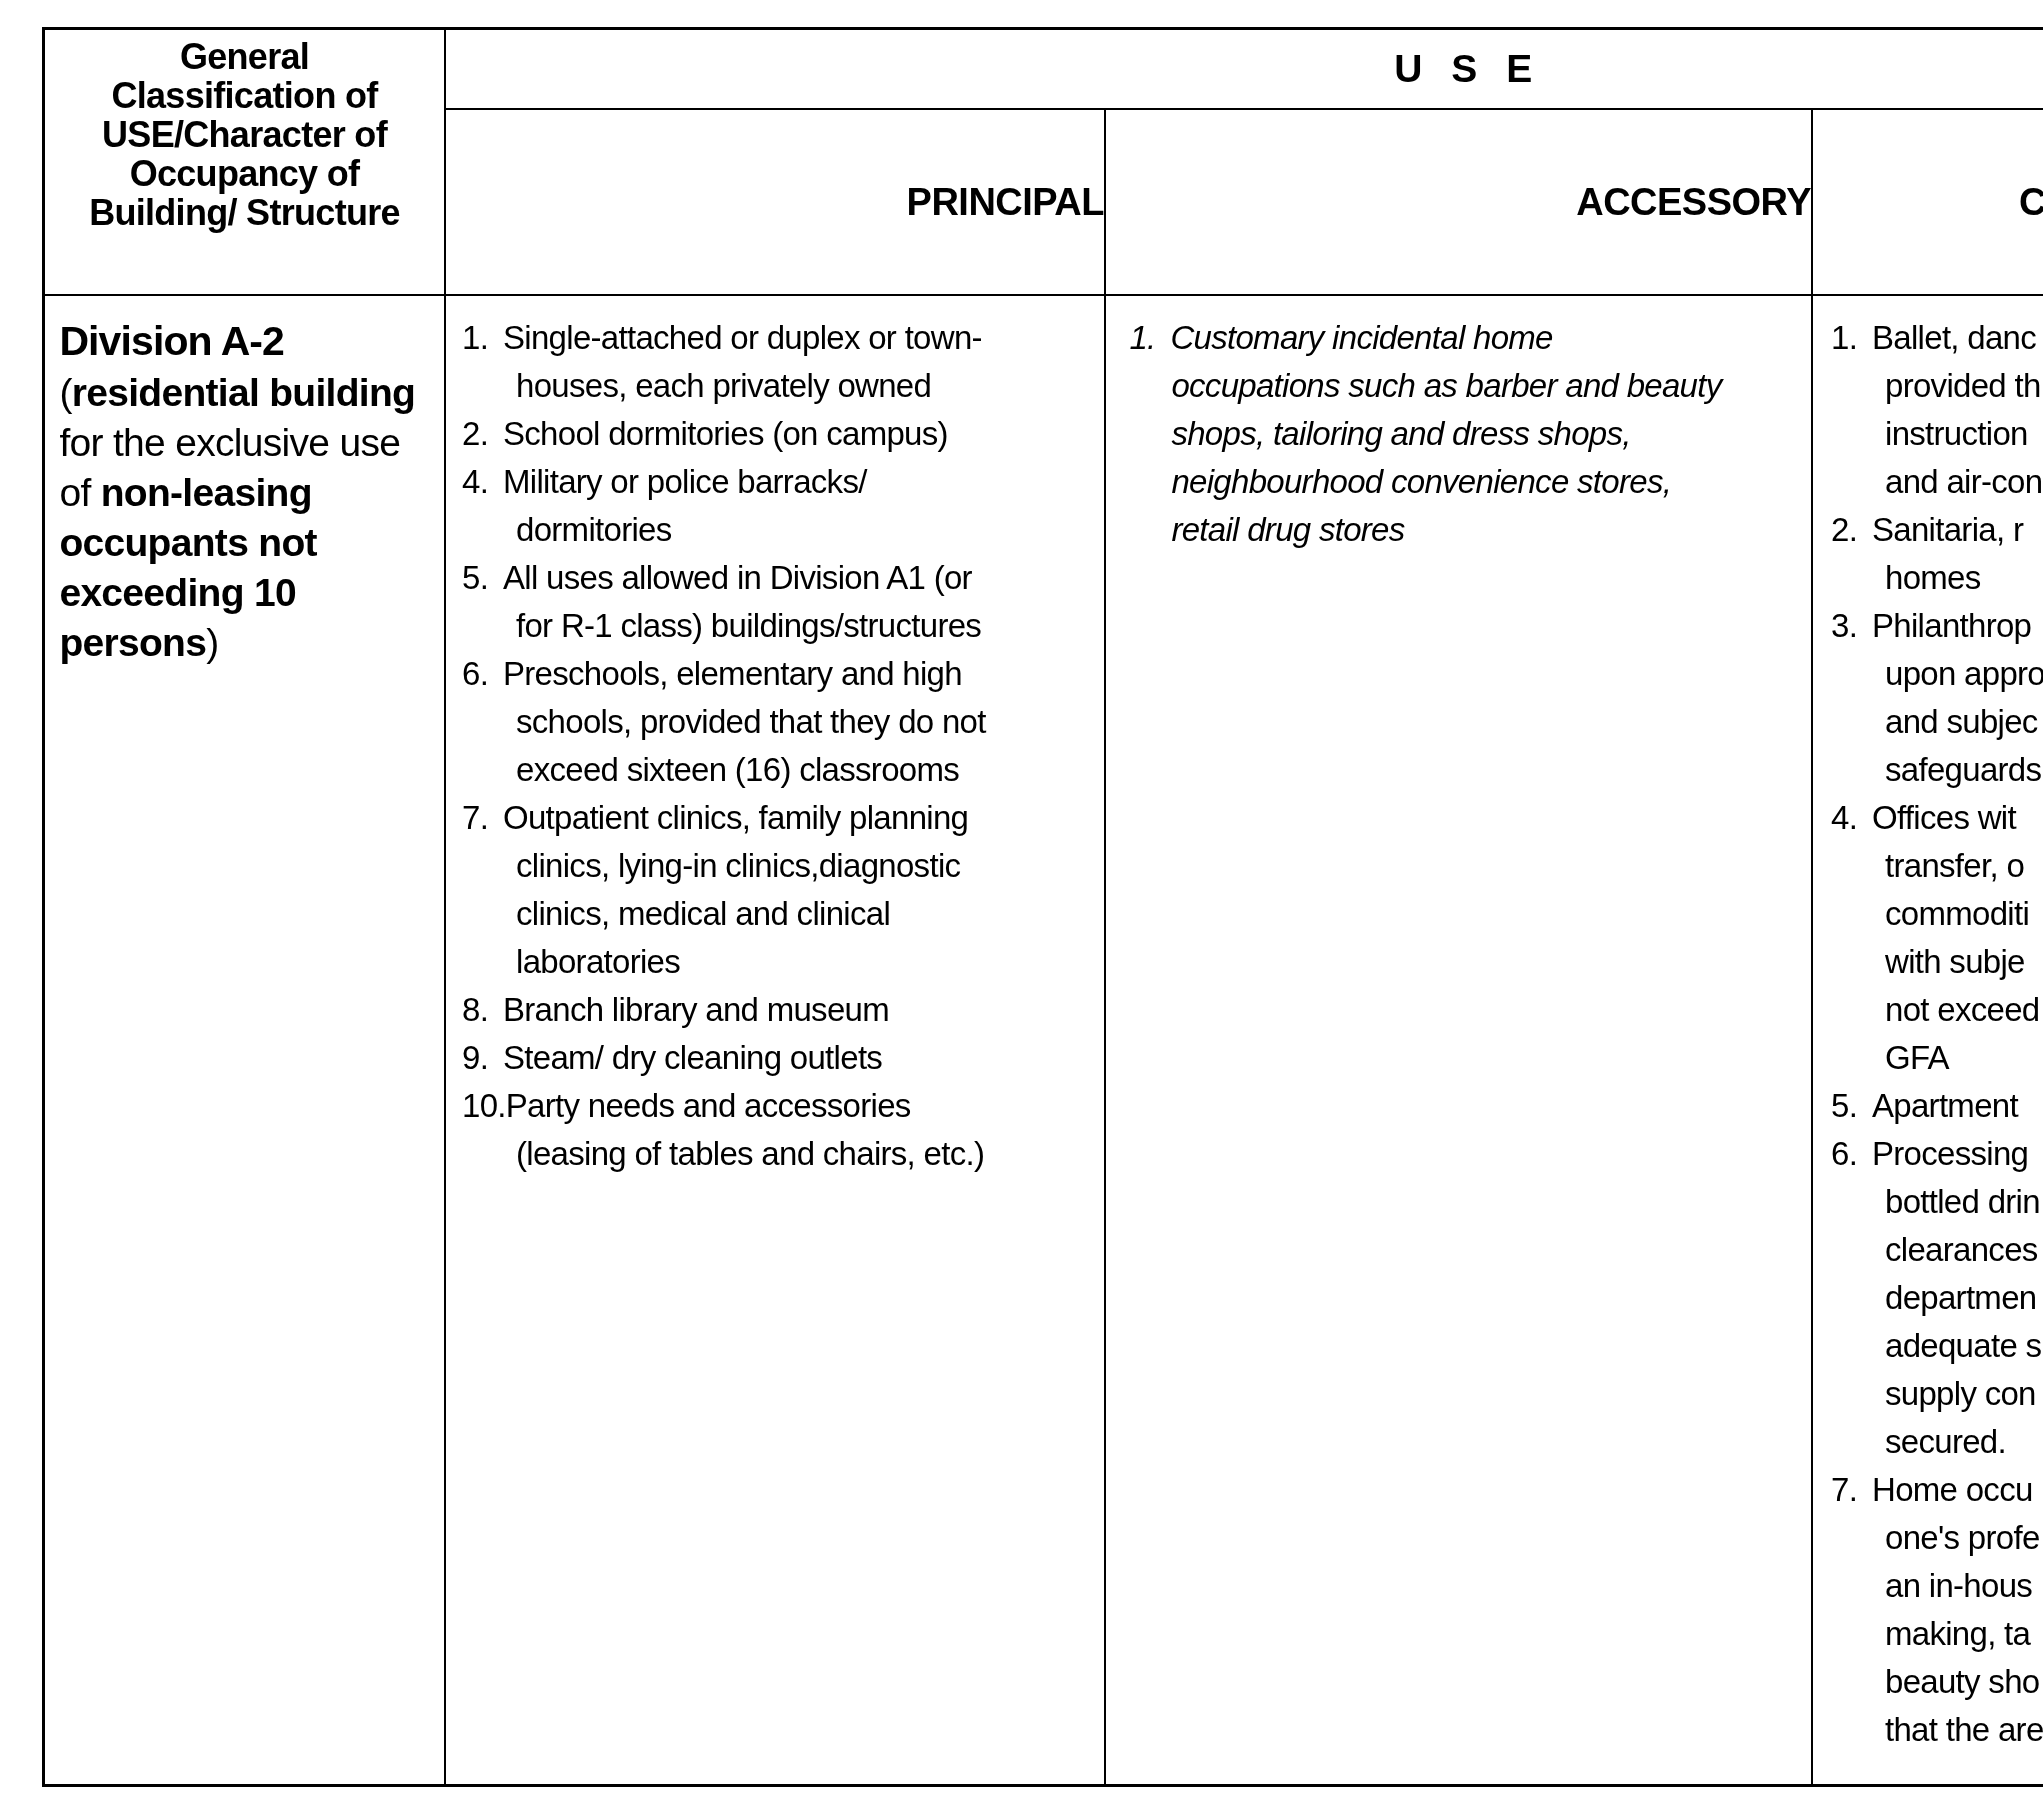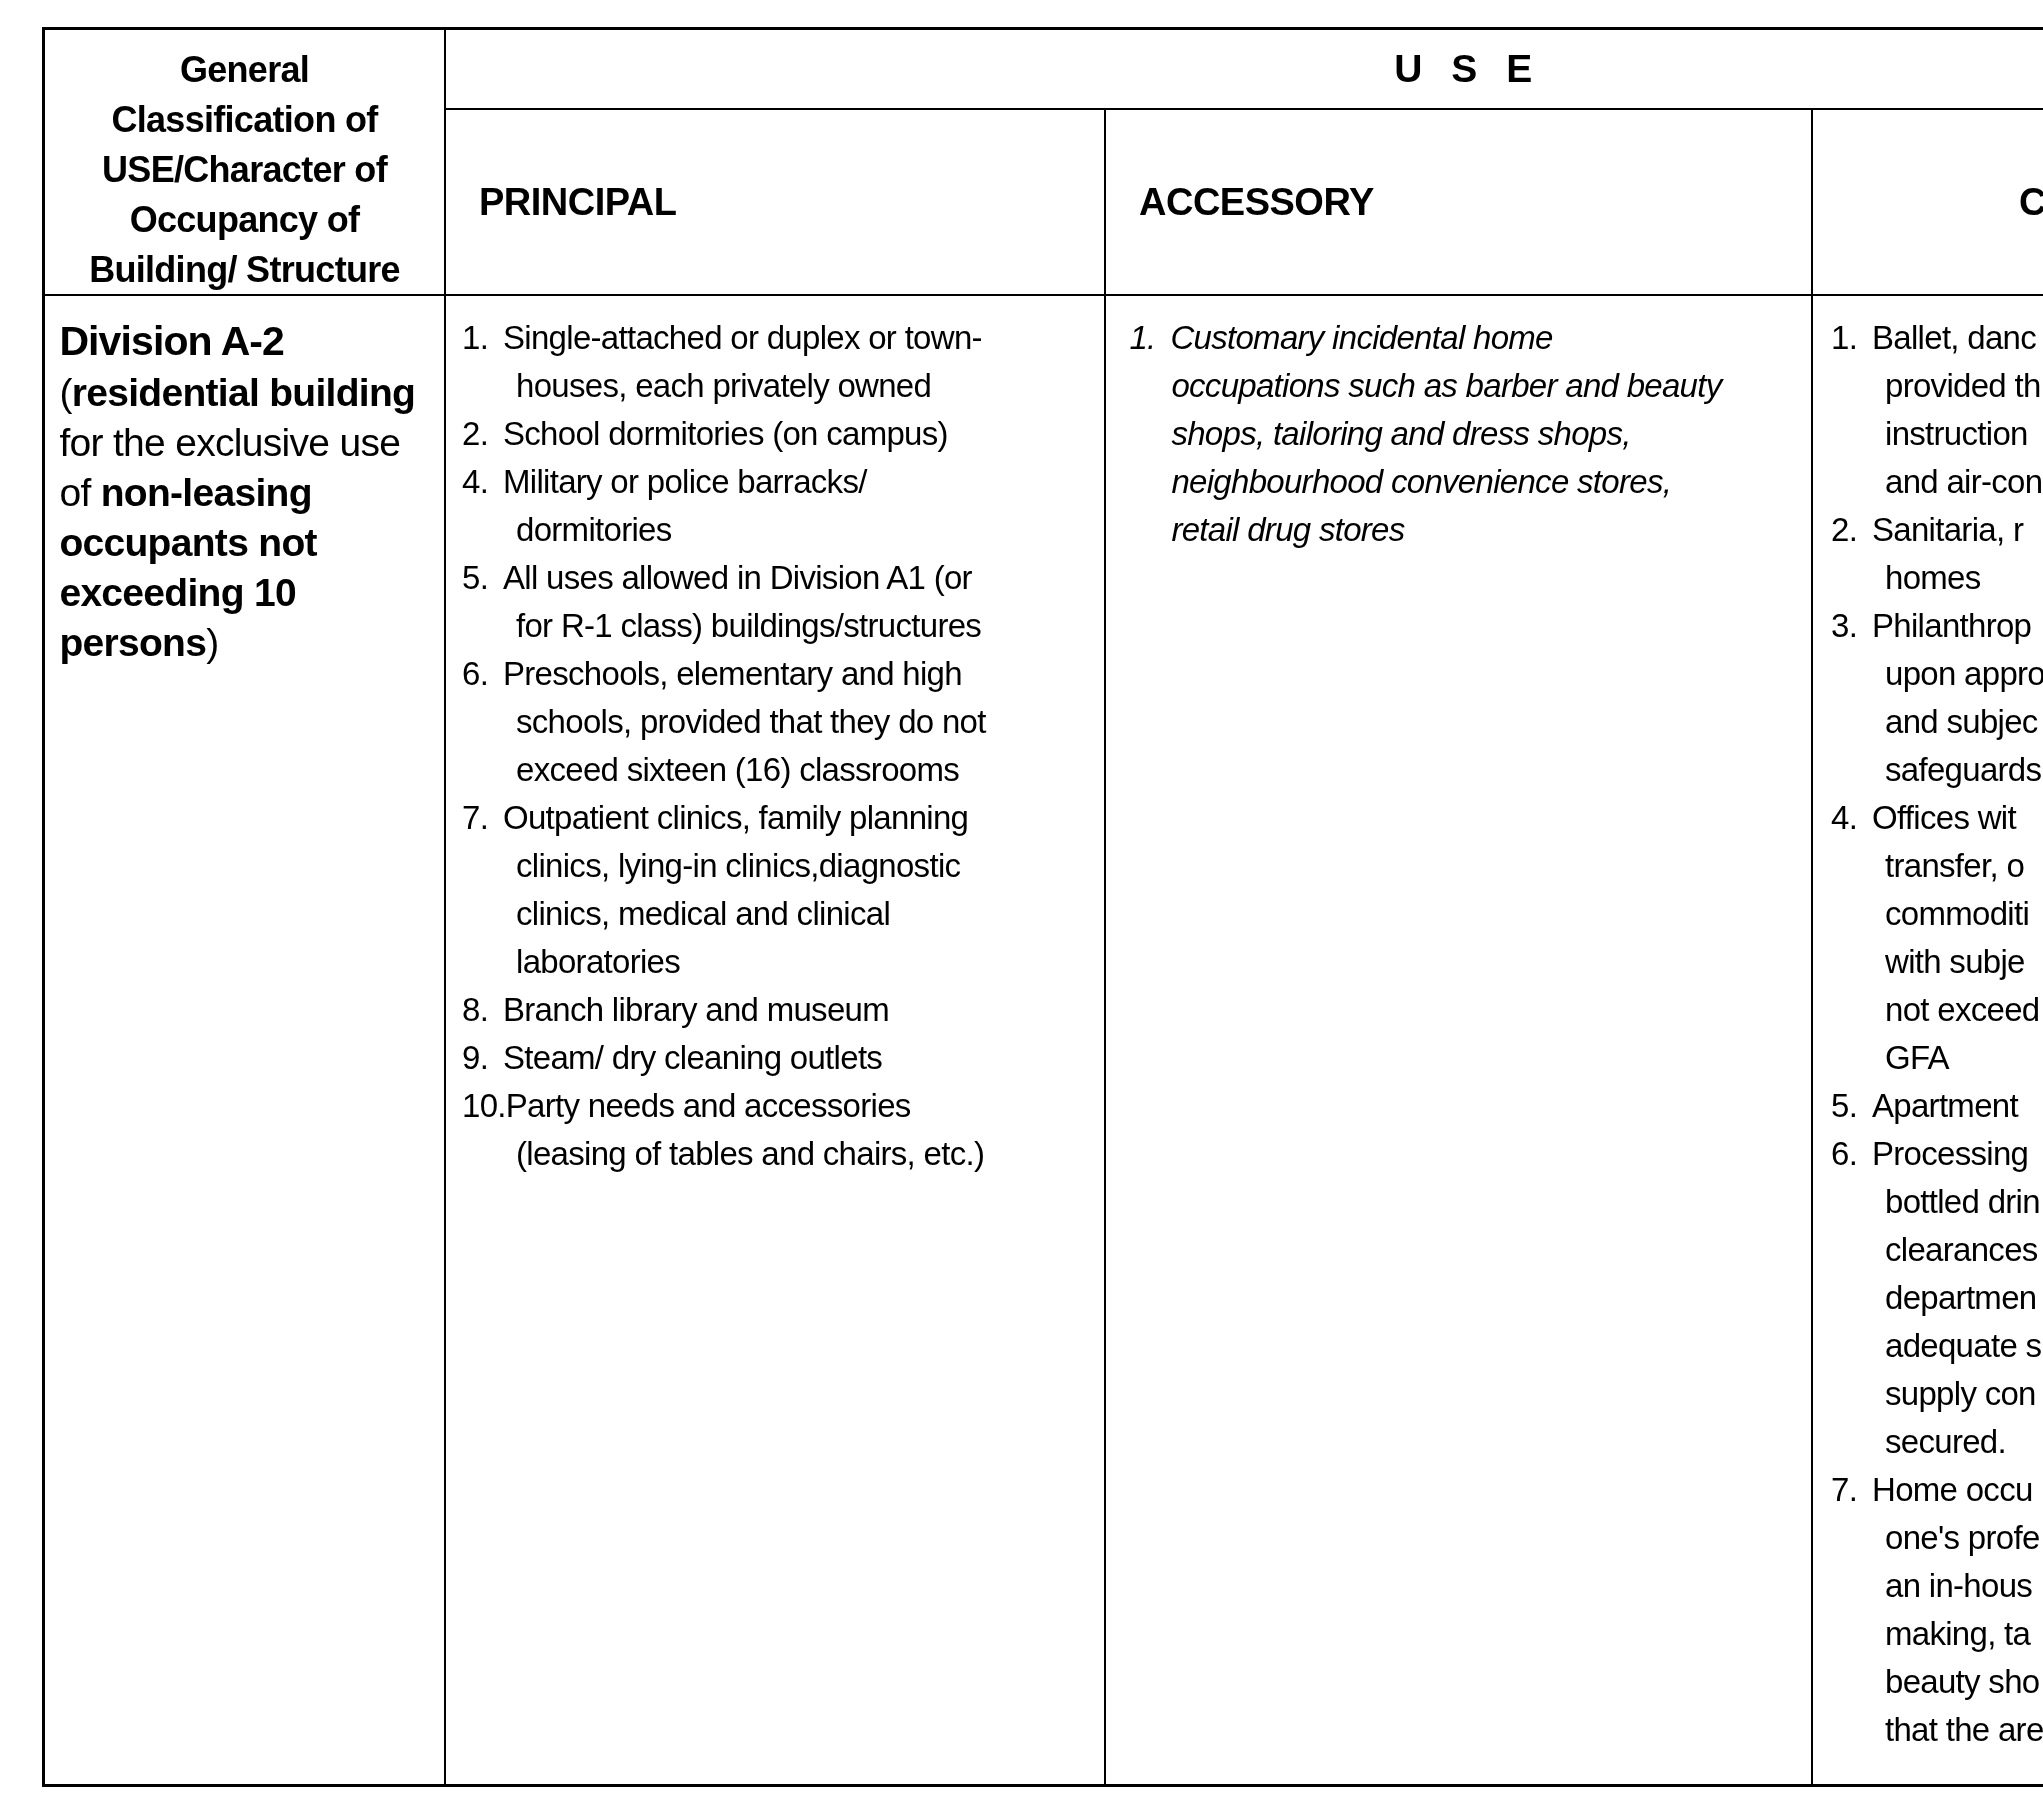--- a/index.html
+++ b/index.html
@@ -21,34 +21,34 @@
   .bb{border-bottom:2.7px solid #000;}
 
   
   .corner{
     grid-column:1;grid-row:1 / 3;
     display:flex;align-items:flex-start;justify-content:center;
     padding-top:7.2px;
   }
   .corner .txtlines{
     white-space:pre;text-align:center;
-    font-weight:700;font-size:36px;line-height:50px;letter-spacing:-0.7px;margin-top:8px;
+    font-weight:700;font-size:36px;line-height:39px;letter-spacing:-0.7px;
   }
 
   
   .use-head{
     grid-column:2 / 5;grid-row:1;
     display:flex;align-items:center;justify-content:center;
     font-weight:700;font-size:39px;letter-spacing:4.5px;word-spacing:9px;
   }
 
   
   .colhead{
-    grid-row:2;display:flex;align-items:center;justify-content:flex-start;
-    font-weight:700;font-size:38px;letter-spacing:-0.5px;padding-left:33px;
+    grid-row:2;display:flex;align-items:center;justify-content:flex-end;
+    font-weight:700;font-size:38px;letter-spacing:-0.5px;
   }
   .cond-head{justify-content:flex-start;padding-left:206px;}
 
   
   .bodycell{grid-row:3;padding-top:18px;}
 
   .cl-cell{padding-left:14.4px;padding-right:7.2px;}
   .cl-title{font-weight:700;font-size:41px;line-height:54px;letter-spacing:-0.9px;}
   .cl-line{font-size:39px;line-height:50px;letter-spacing:-0.7px;}
   .b{font-weight:700;}

